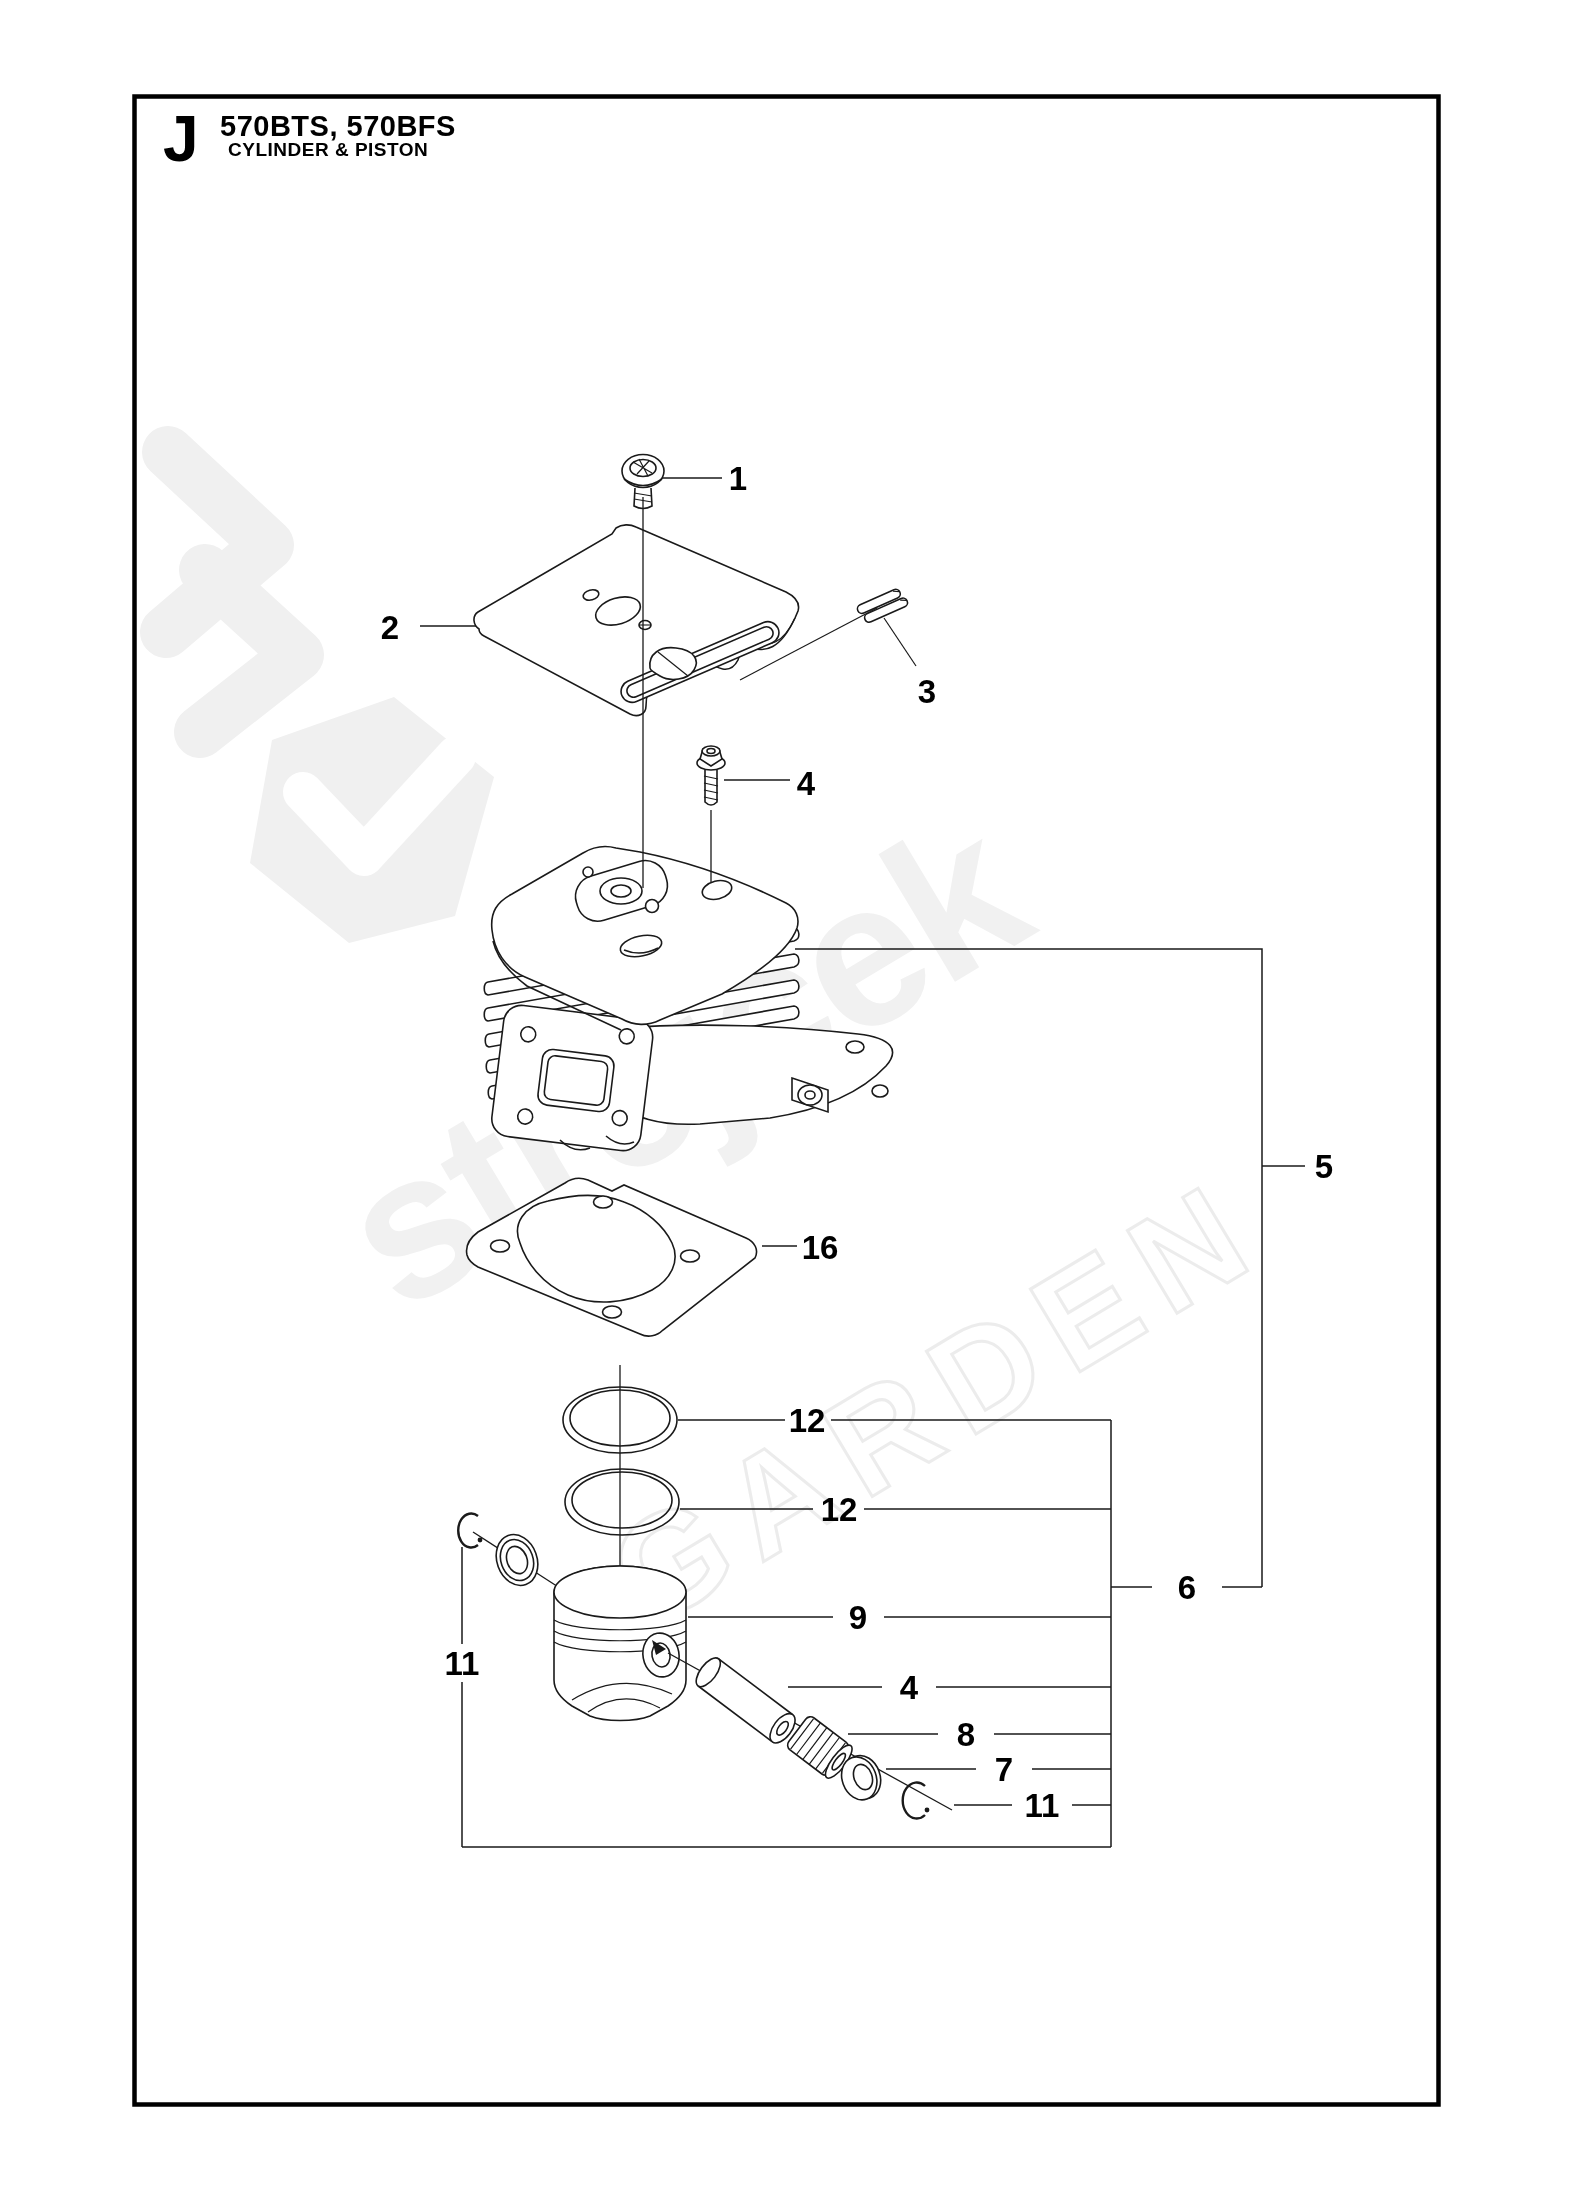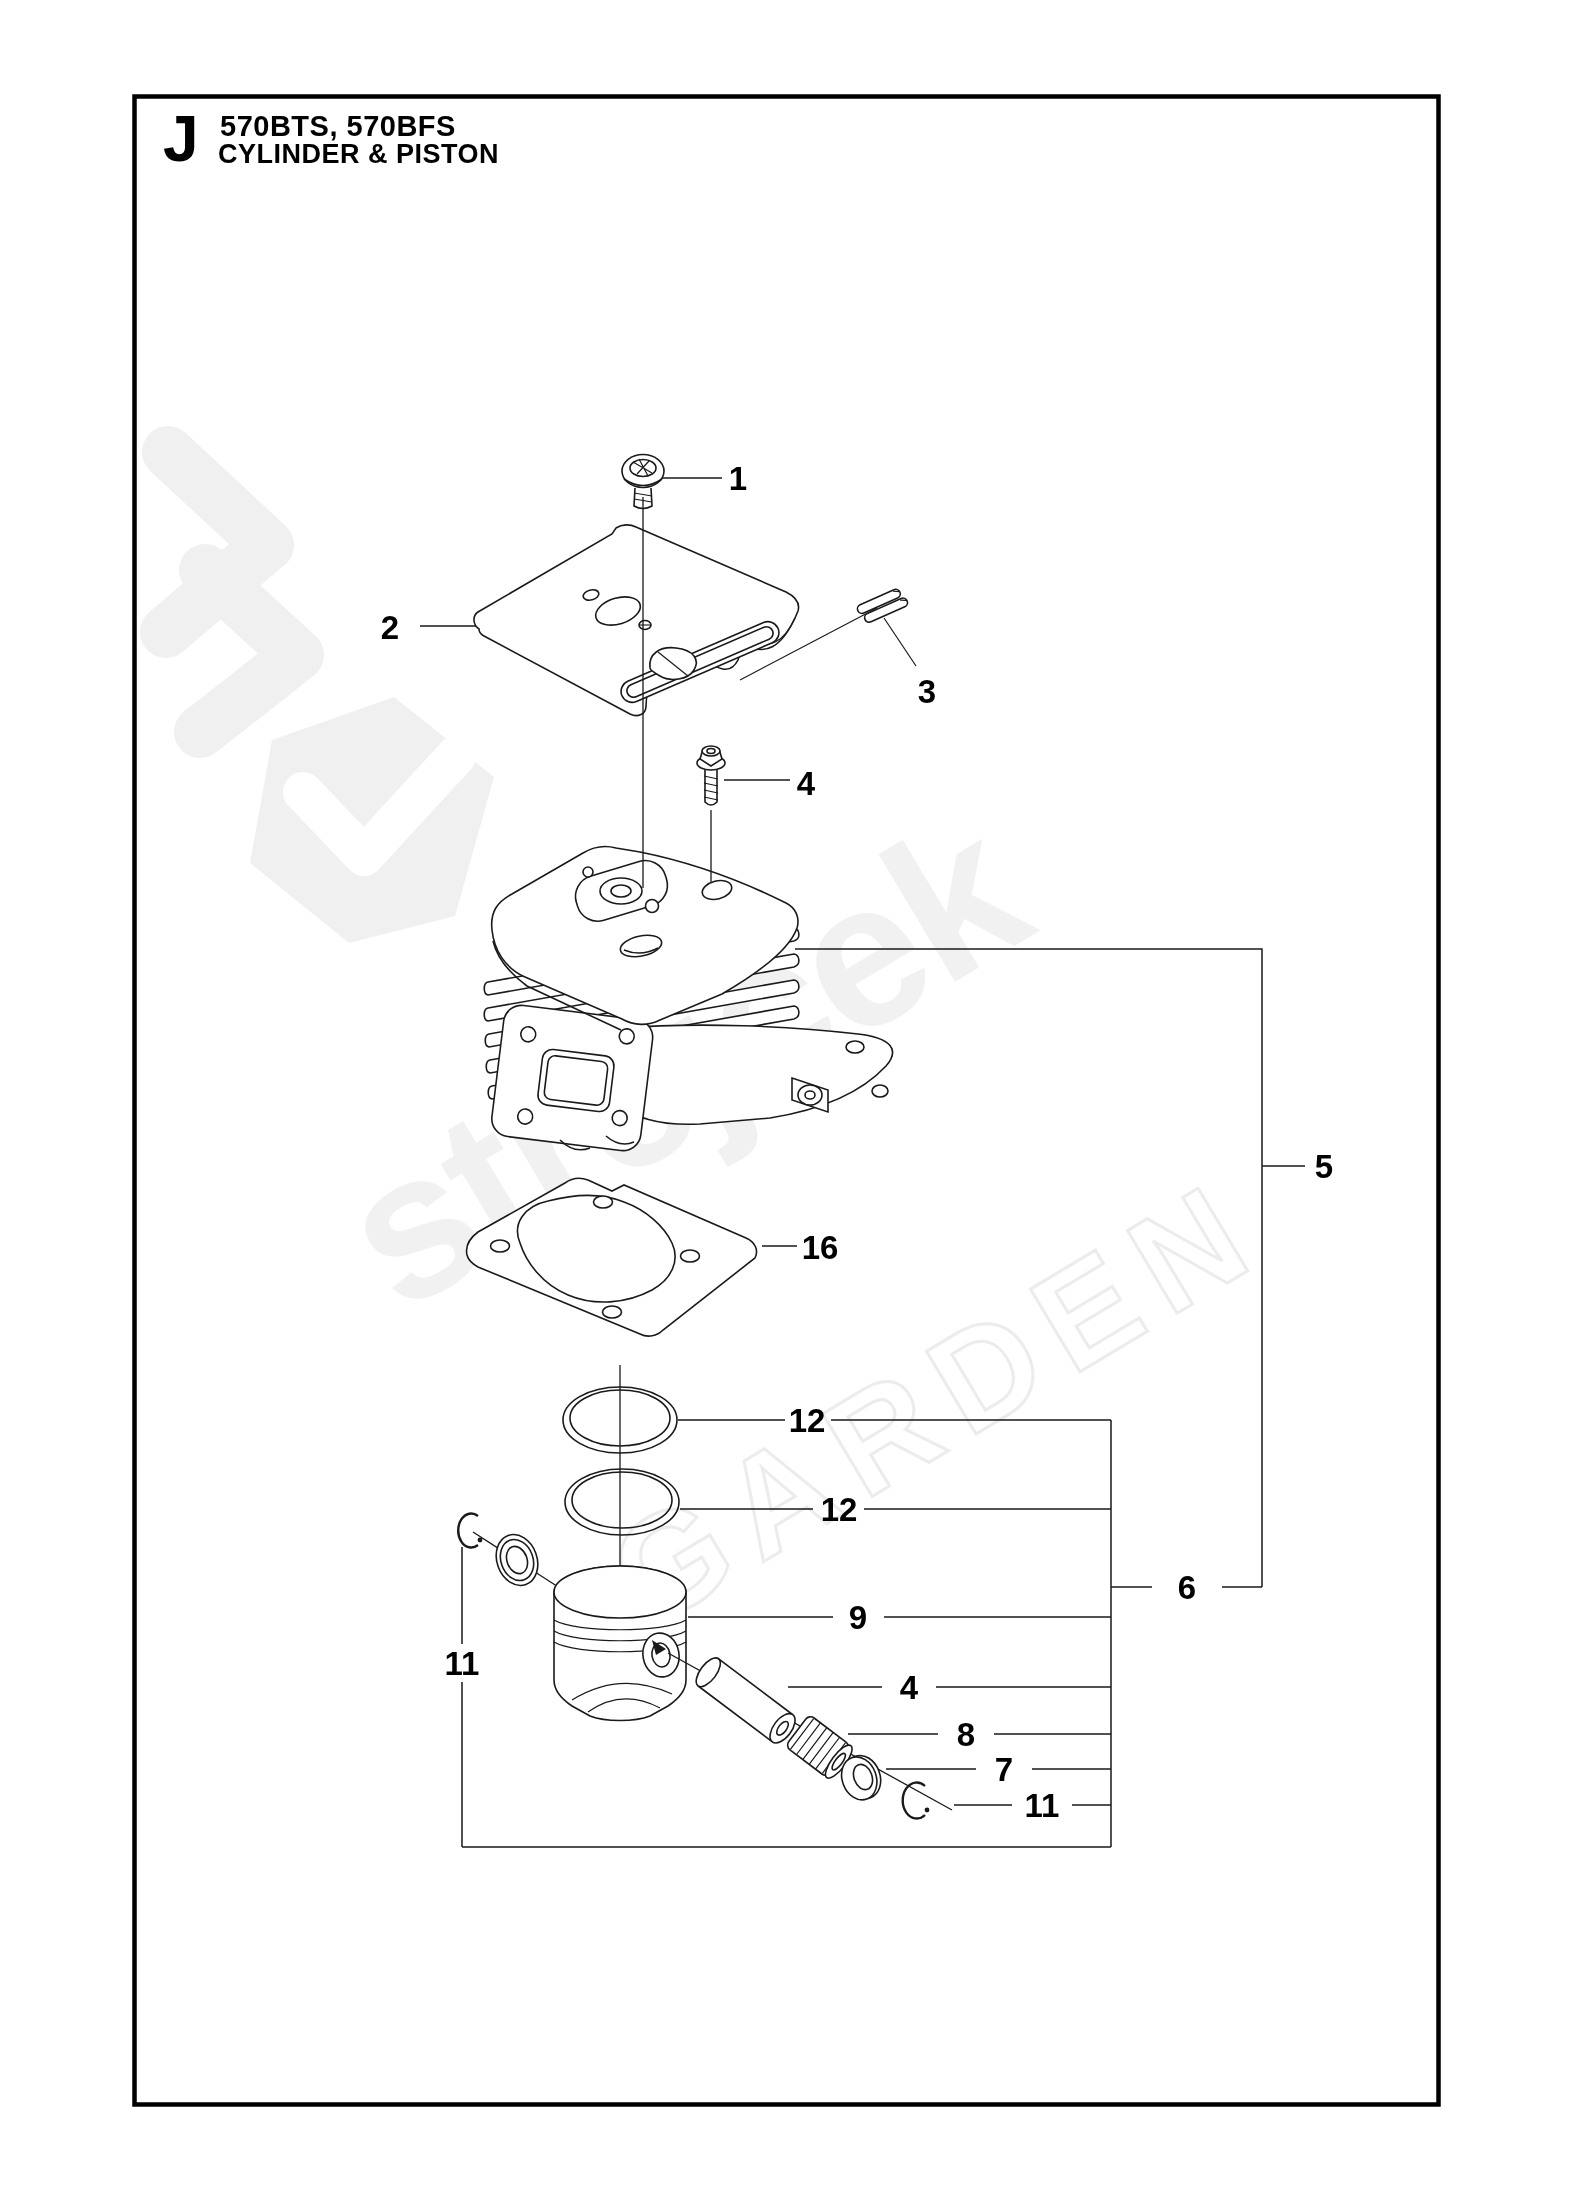--- a/index.html
+++ b/index.html
@@ -2,21 +2,21 @@
 <html><head>
 <meta charset="utf-8">
 <style>
   html,body{margin:0;padding:0;background:#ffffff;}
   body{width:1573px;height:2204px;position:relative;font-family:"Liberation Sans",sans-serif;overflow:hidden;}
   .page{position:absolute;left:0;top:0;width:1573px;height:2204px;}
   svg{position:absolute;left:0;top:0;}
   .hdr{position:absolute;color:#000;font-weight:bold;white-space:nowrap;}
   #section-letter{left:163px;top:102px;font-size:64px;}
   #models-line{left:220px;top:110px;font-size:29px;letter-spacing:.5px;}
-  #title-line{left:218px;top:139px;font-size:27px;letter-spacing:.5px;}
+  #title-line{left:228px;top:139px;font-size:19px;letter-spacing:.5px;}
   .callout{position:absolute;transform:translate(-50%,-50%);font-size:33px;font-weight:bold;color:#000;line-height:1;white-space:nowrap;}
 </style>
 </head>
 <body>
 
 <div class="page">
 
 <svg width="1573" height="2204" viewBox="0 0 1573 2204">
 
   <g>

